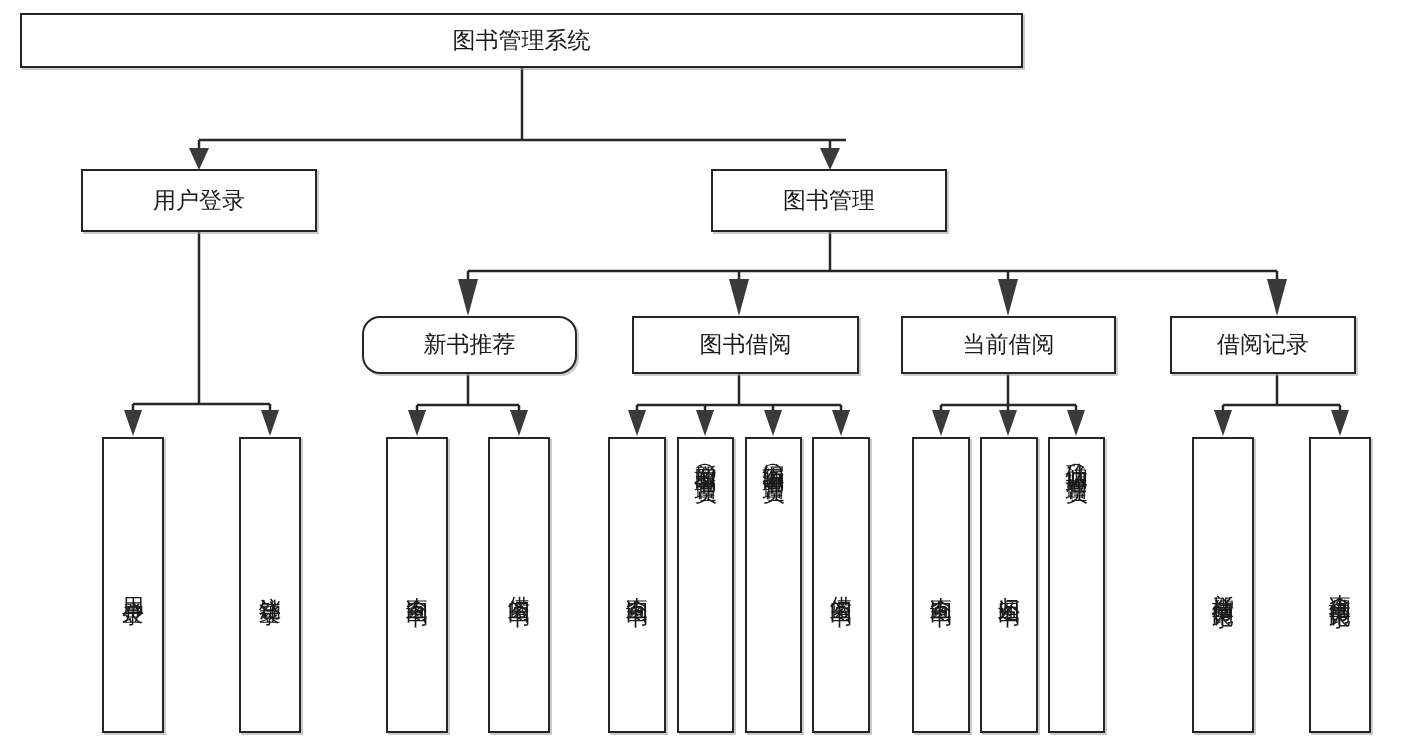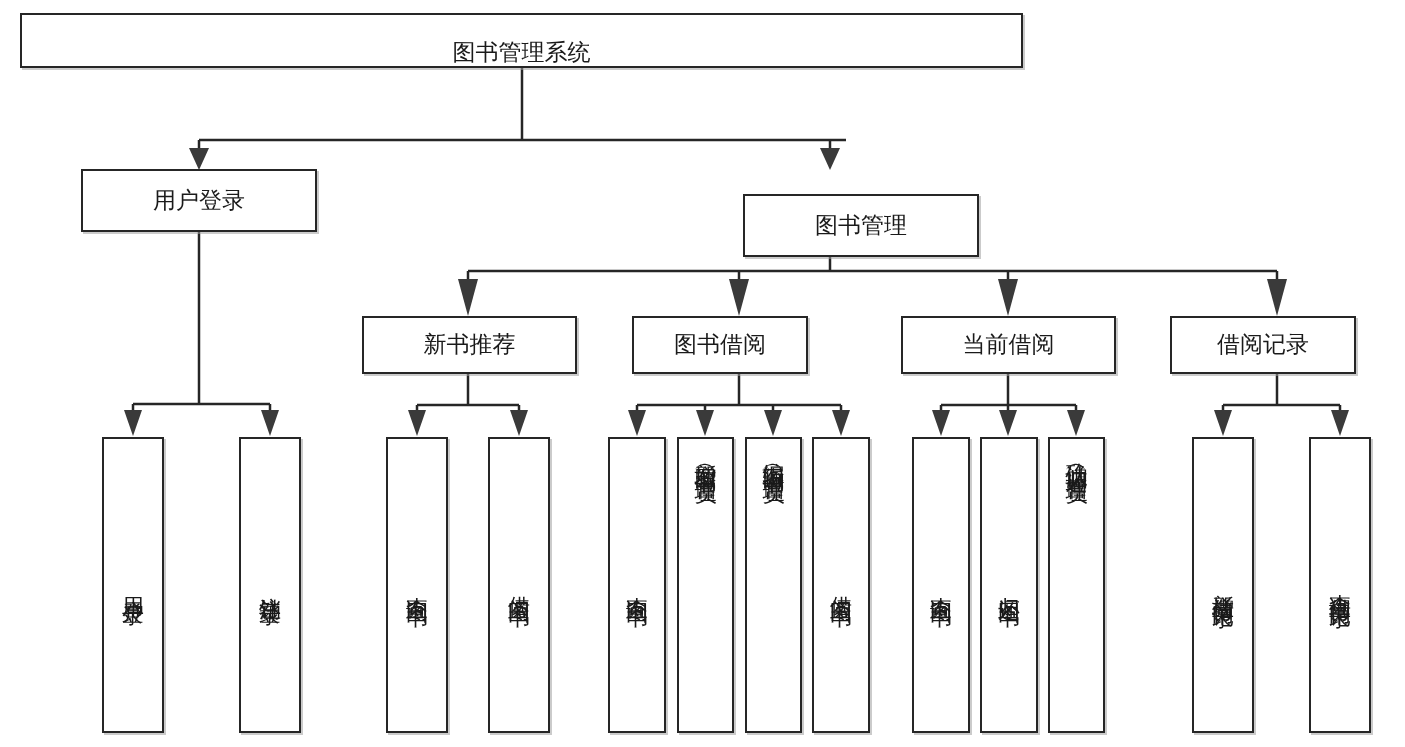--- a/index.html
+++ b/index.html
@@ -149,37 +149,37 @@
     <polygon points="1067,410 1085,410 1076,436"></polygon>
 
     <line x1="1277" y1="374" x2="1277" y2="405"></line>
     <path d="M 1223 405 L 1340 405"></path>
     <line x1="1223" y1="405" x2="1223" y2="414"></line>
     <line x1="1340" y1="405" x2="1340" y2="414"></line>
     <polygon points="1214,410 1232,410 1223,436"></polygon>
     <polygon points="1331,410 1349,410 1340,436"></polygon>
   </svg>
 
-  <div class="node-box root-node h-node" style="left:20px; top:13px; width:1003px; height:55px;align-items:flex-end;">
+  <div class="node-box root-node h-node" style="left:20px; top:13px; width:1003px; height:55px;">
     <span class="node-label">图书管理系统</span>
   </div>
 
   <div class="node-box h-node" style="left:81px; top:169px; width:236px; height:63px;">
     <span class="node-label">用户登录</span>
   </div>
 
-  <div class="node-box h-node" style="left:743px; top:169px; width:236px; height:63px;margin-top:25px;">
+  <div class="node-box h-node" style="left:711px; top:169px; width:236px; height:63px;">
     <span class="node-label">图书管理</span>
   </div>
 
-  <div class="node-box h-node" style="left:362px; top:316px; width:215px; height:58px;">
+  <div class="node-box h-node" style="left:362px; top:316px; width:215px; height:58px;border-radius:18px;">
     <span class="node-label">新书推荐</span>
   </div>
 
-  <div class="node-box h-node" style="left:632px; top:316px; width:176px; height:58px;">
+  <div class="node-box h-node" style="left:632px; top:316px; width:227px; height:58px;">
     <span class="node-label">图书借阅</span>
   </div>
 
   <div class="node-box h-node" style="left:901px; top:316px; width:215px; height:58px;justify-content:center;">
     <span class="node-label">当前借阅</span>
   </div>
 
   <div class="node-box h-node" style="left:1170px; top:316px; width:186px; height:58px;">
     <span class="node-label">借阅记录</span>
   </div>

